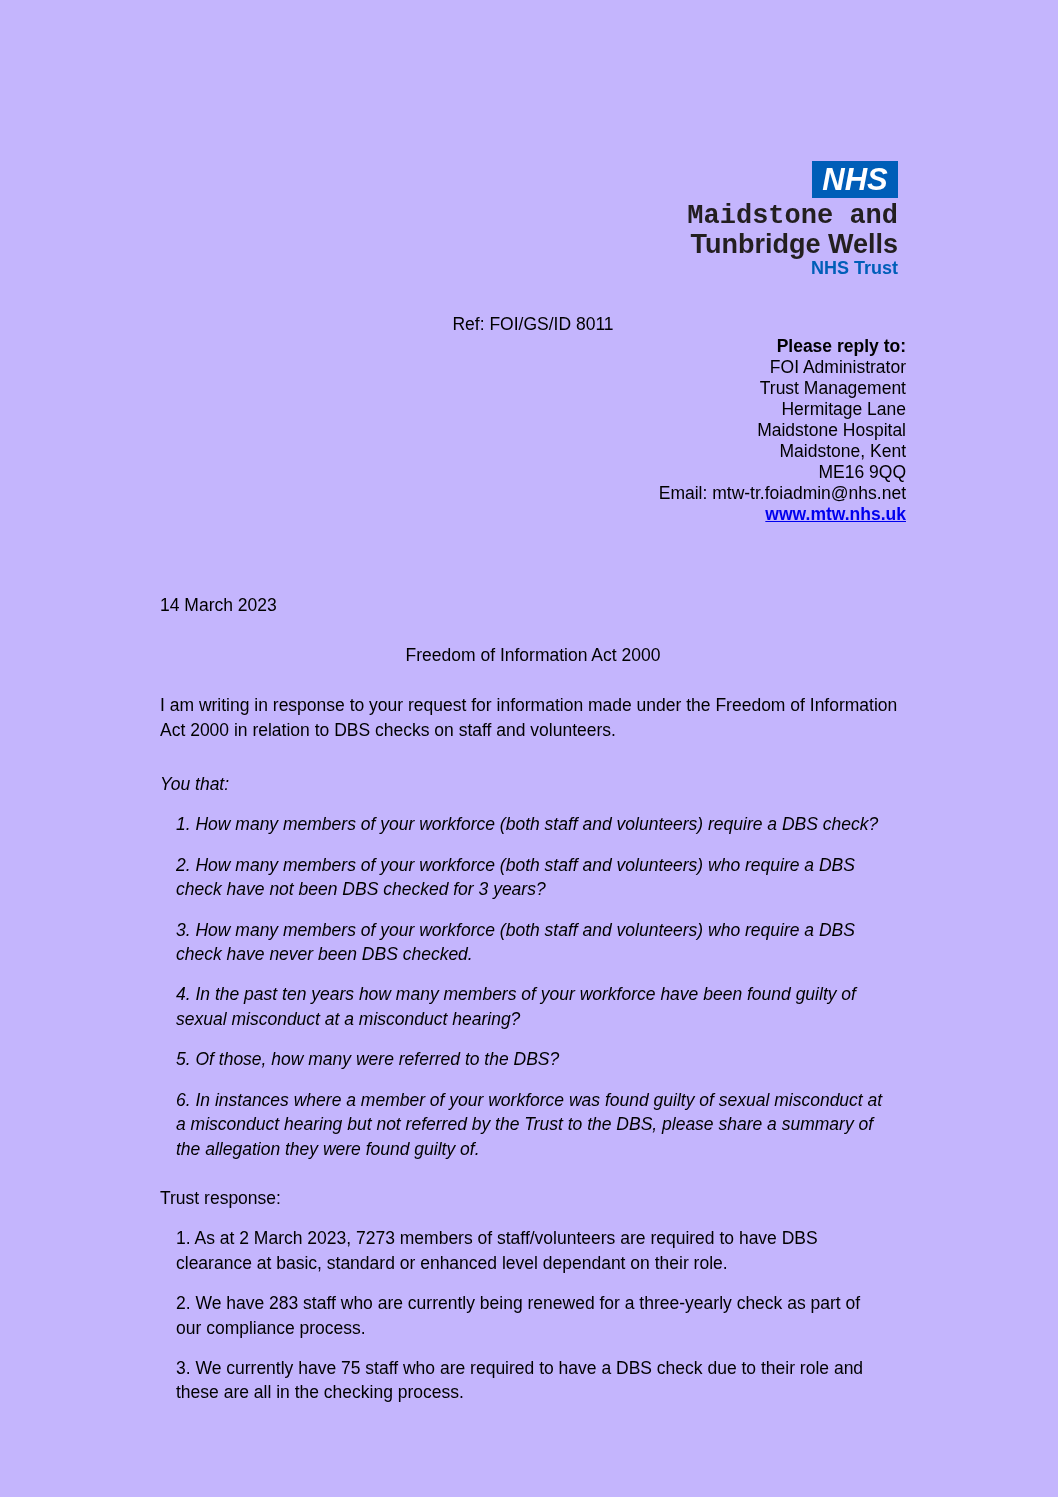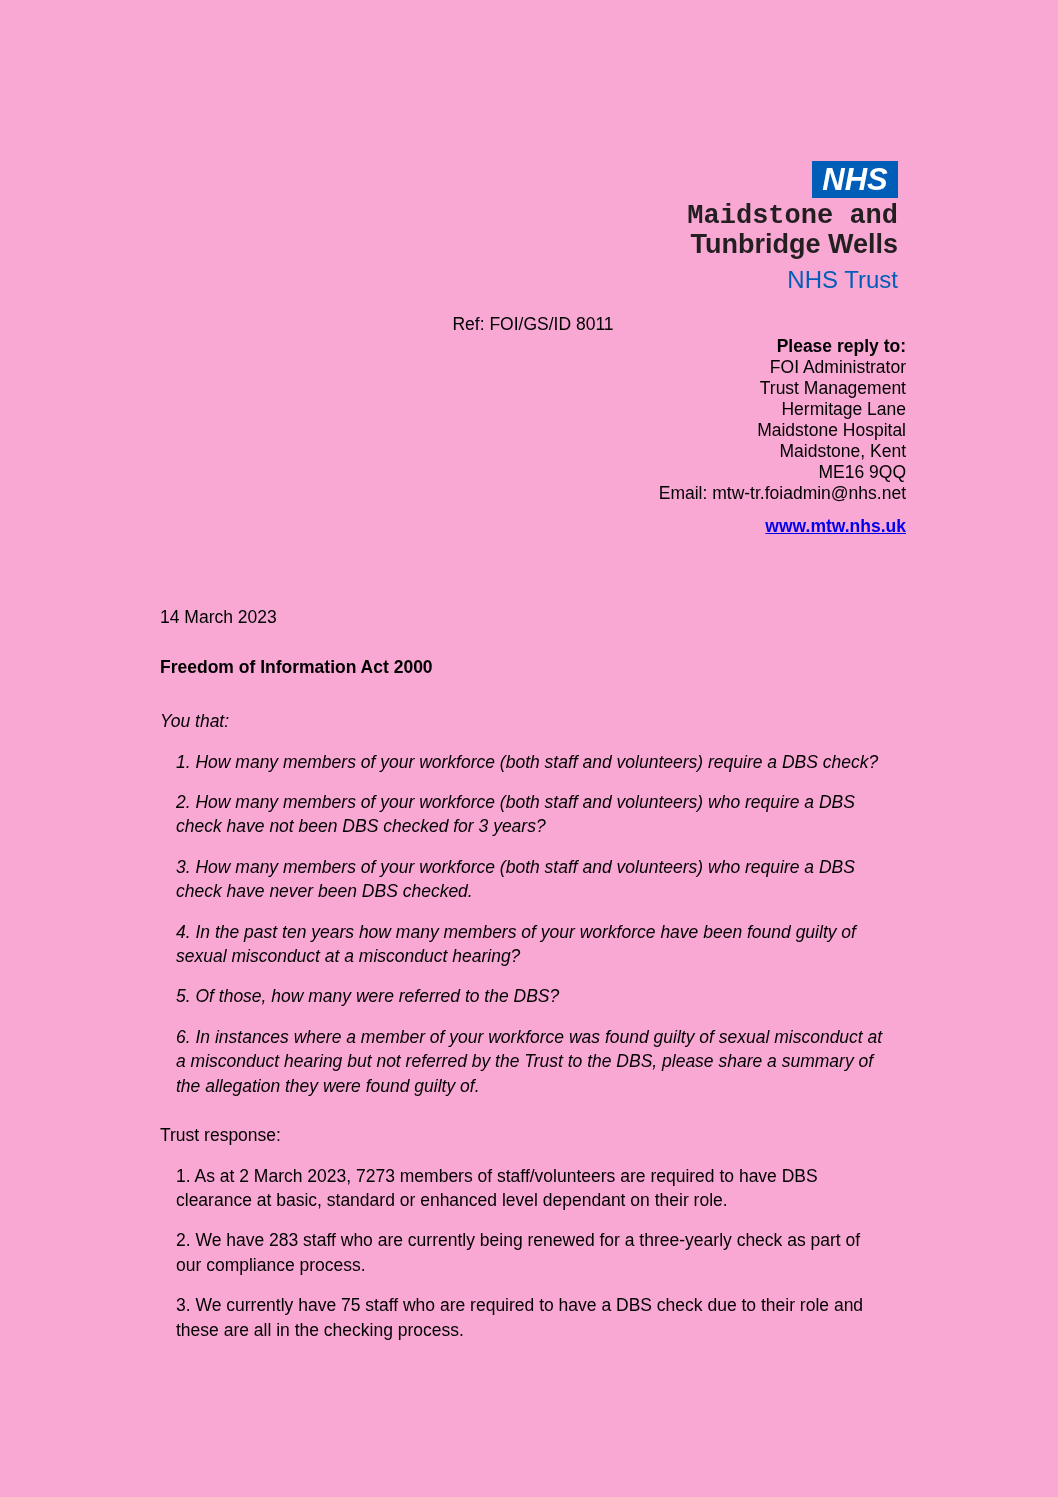--- a/index.html
+++ b/index.html
@@ -4,21 +4,21 @@
 <style>
   html, body {
     margin: 0;
     padding: 0;
     background: #ffffff;
   }
   .page {
     position: relative;
     width: 1058px;
     height: 1497px;
-    background: #f9a8d4;
+    background: #c4b5fd;
     font-family: "Liberation Sans", "DejaVu Sans", sans-serif;
     color: #000000;
     overflow: hidden;
   }
 
   
   .logo-block {
     position: absolute;
     top: 161px;
     right: 160px;
@@ -37,57 +37,58 @@
     font-style: italic;
   }
   .org-name {
     font-size: 27px;
     font-weight: bold;
     color: #231f20;
     line-height: 28px;
   }
   .org-name.first { margin-top: 4px; font-family: Liberation Mono, monospace; }
   .trust-name {
-    font-size: 24px;
-    font-weight: normal;
+    font-size: 18px;
+    font-weight: bold;
     color: #005EB8;
-    margin-top: 12px;
+    margin-top: 0;
     line-height: 20px;
   }
 
   
   .content {
     position: absolute;
     left: 160px;
     top: 312px;
     width: 746px;
     font-size: 17.5px;
     line-height: 24.4px;
   }
   .ref-line { text-align: center; }
   .reply-block {
     text-align: right;
     line-height: 21px;
   }
   .reply-label { font-weight: bold; }
   .website-row {
     text-align: right;
-    margin-top: 12px;
+    margin-top: 0;
     line-height: 21px;
   }
   .website-link {
     color: #0000EE;
     font-weight: bold;
     text-decoration: underline;
     cursor: pointer;
   }
   .date-line { margin-top: 68px; }
   .subject-line {
     margin-top: 25px;
-    font-weight: bold;
+    font-weight: normal;
+    text-align: center;
   }
   .intro-para { margin-top: 26px; }
   .questions-block {
     margin-top: 30px;
     font-style: italic;
   }
   .responses-block { margin-top: 25px; }
   .q-item, .r-item { margin: 16px; }
 </style>
 </head>
@@ -120,20 +121,21 @@
     </div>
 
     <div class="website-row">
       <a class="website-link">www.mtw.nhs.uk</a>
     </div>
 
     <div class="date-line">14 March 2023</div>
 
     <div class="subject-line">Freedom of Information Act 2000</div>
 
+    <div class="intro-para">I am writing in response to your request for information made under the Freedom of Information Act 2000 in relation to DBS checks on staff and volunteers.</div>
 
     <div class="questions-block">
       <div>You that:</div>
       <div class="q-item">1. How many members of your workforce (both staff and volunteers) require a DBS check?</div>
       <div class="q-item">2. How many members of your workforce (both staff and volunteers) who require a DBS check have not been DBS checked for 3 years?</div>
       <div class="q-item">3. How many members of your workforce (both staff and volunteers) who require a DBS check have never been DBS checked.</div>
       <div class="q-item">4. In the past ten years how many members of your workforce have been found guilty of sexual misconduct at a misconduct hearing?</div>
       <div class="q-item">5. Of those, how many were referred to the DBS?</div>
       <div class="q-item">6. In instances where a member of your workforce was found guilty of sexual misconduct at a misconduct hearing but not referred by the Trust to the DBS, please share a summary of the allegation they were found guilty of.</div>
     </div>

